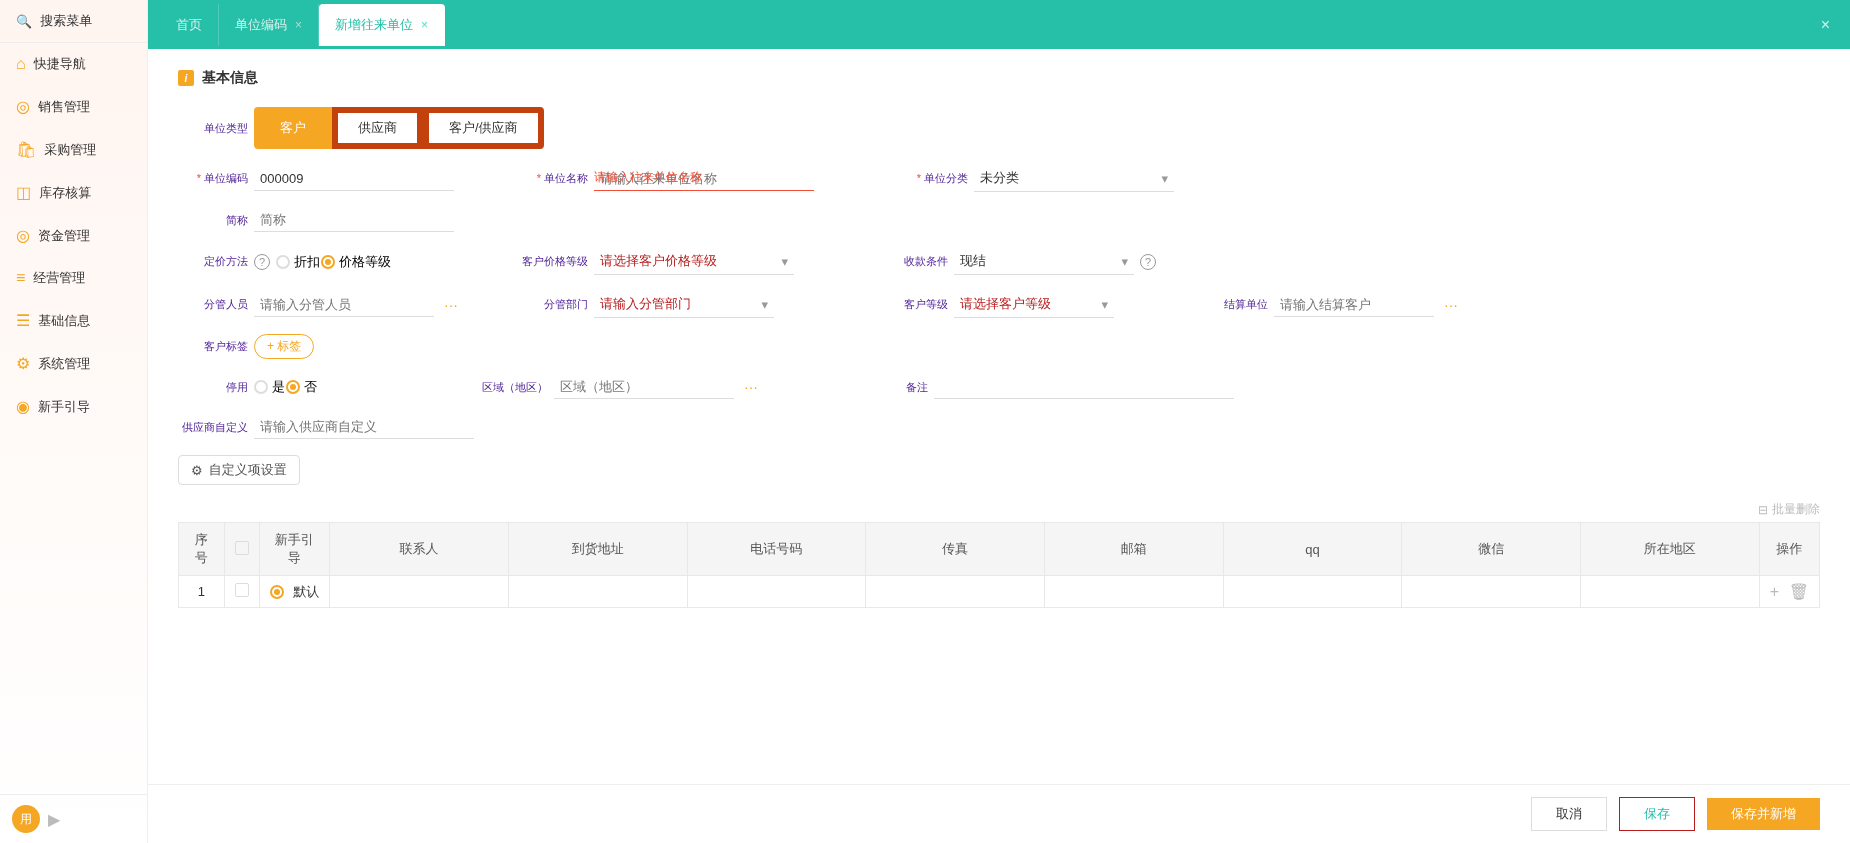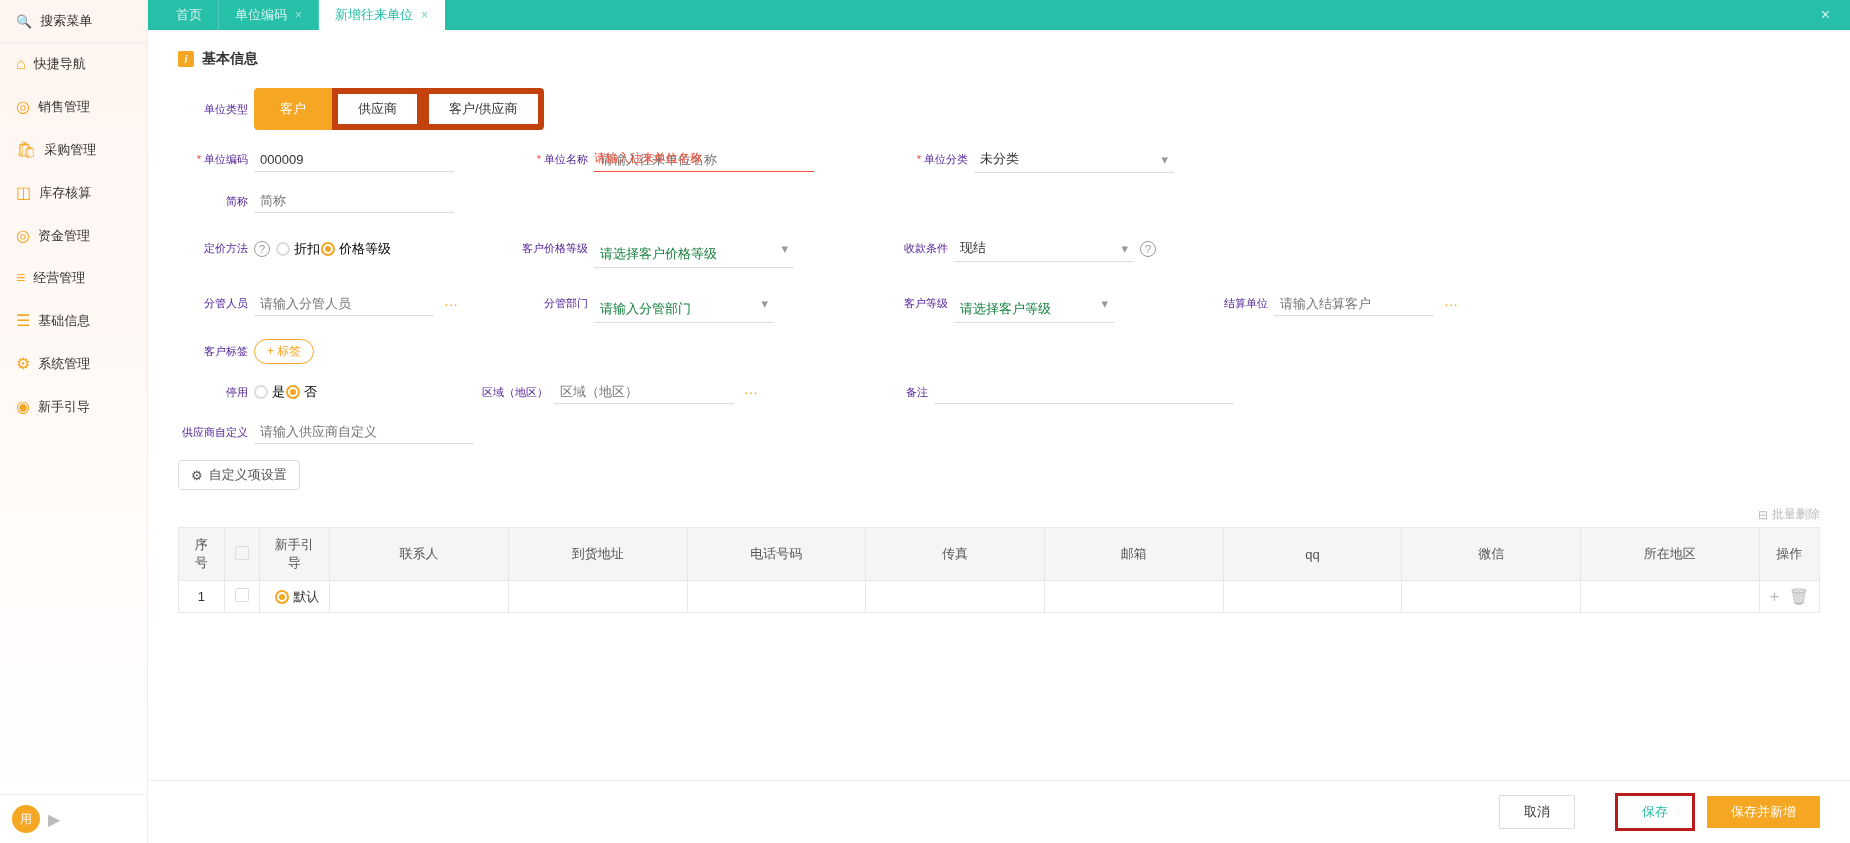--- a/index.html
+++ b/index.html
@@ -52,21 +52,21 @@
     }
 
     
     .main { flex: 1; display: flex; flex-direction: column; overflow: hidden; }
 
     
     .tab-bar {
       background: #26bfa8;
       display: flex;
       align-items: center;
-      height: 30px;
+      height: 49px;
       padding: 0 12px;
       gap: 0;
       flex-shrink: 0;
       justify-content: space-between;
     }
     .tab {
       display: flex;
       align-items: center;
       gap: 6px;
       padding: 0 16px;
@@ -158,21 +158,21 @@
       display: flex;
       align-items: center;
       border-bottom: 1px solid #ddd;
       padding: 4px 6px;
       font-size: 13px;
       color: #333;
       cursor: pointer;
       min-width: 160px;
       gap: 4px;
     }
-    .form-select .placeholder { color: #15803d; margin-top: 12px; }
+    .form-select .placeholder { color: #b91c1c; }
     .form-select .arrow { margin-left: auto; color: #999; }
 
     
     .unit-type-group {
       display: flex;
       gap: 0;
     }
     .unit-btn {
       padding: 6px 20px;
       border: 6px solid #c2410c;
@@ -313,23 +313,22 @@
       cursor: pointer;
       border: none;
     }
     .btn-default {
       background: #fff;
       border: 1px solid #ddd;
       color: #333;
     }
     .btn-primary {
       background: #fff;
-      border: 3px solid #b91c1c;
+      border: 1px solid #b91c1c;
       color: #26bfa8;
-      margin-left: 28px;
     }
     .btn-orange {
       background: #f5a623;
       color: #fff;
     }
 
     
     .cb {
       width: 14px; height: 14px;
       border: 1px solid #ddd;
@@ -595,21 +594,21 @@
           <th>微信</th>
           <th>所在地区</th>
           <th>操作</th>
         </tr>
       </thead>
       <tbody>
         <tr>
           <td>1</td>
           <td><span class="cb"></span></td>
           <td>
-            <div class="radio-item" style="justify-content:flex-end;">
+            <div class="radio-item" style="justify-content:space-between;">
               <div class="radio-dot checked"></div>
               <span>默认</span>
             </div>
           </td>
           <td><input type="text" style=""></td>
           <td><input type="text" style=""></td>
           <td><input type="text" style=""></td>
           <td><input type="text" style=""></td>
           <td><input type="text" style=""></td>
           <td><input type="text" style=""></td>

